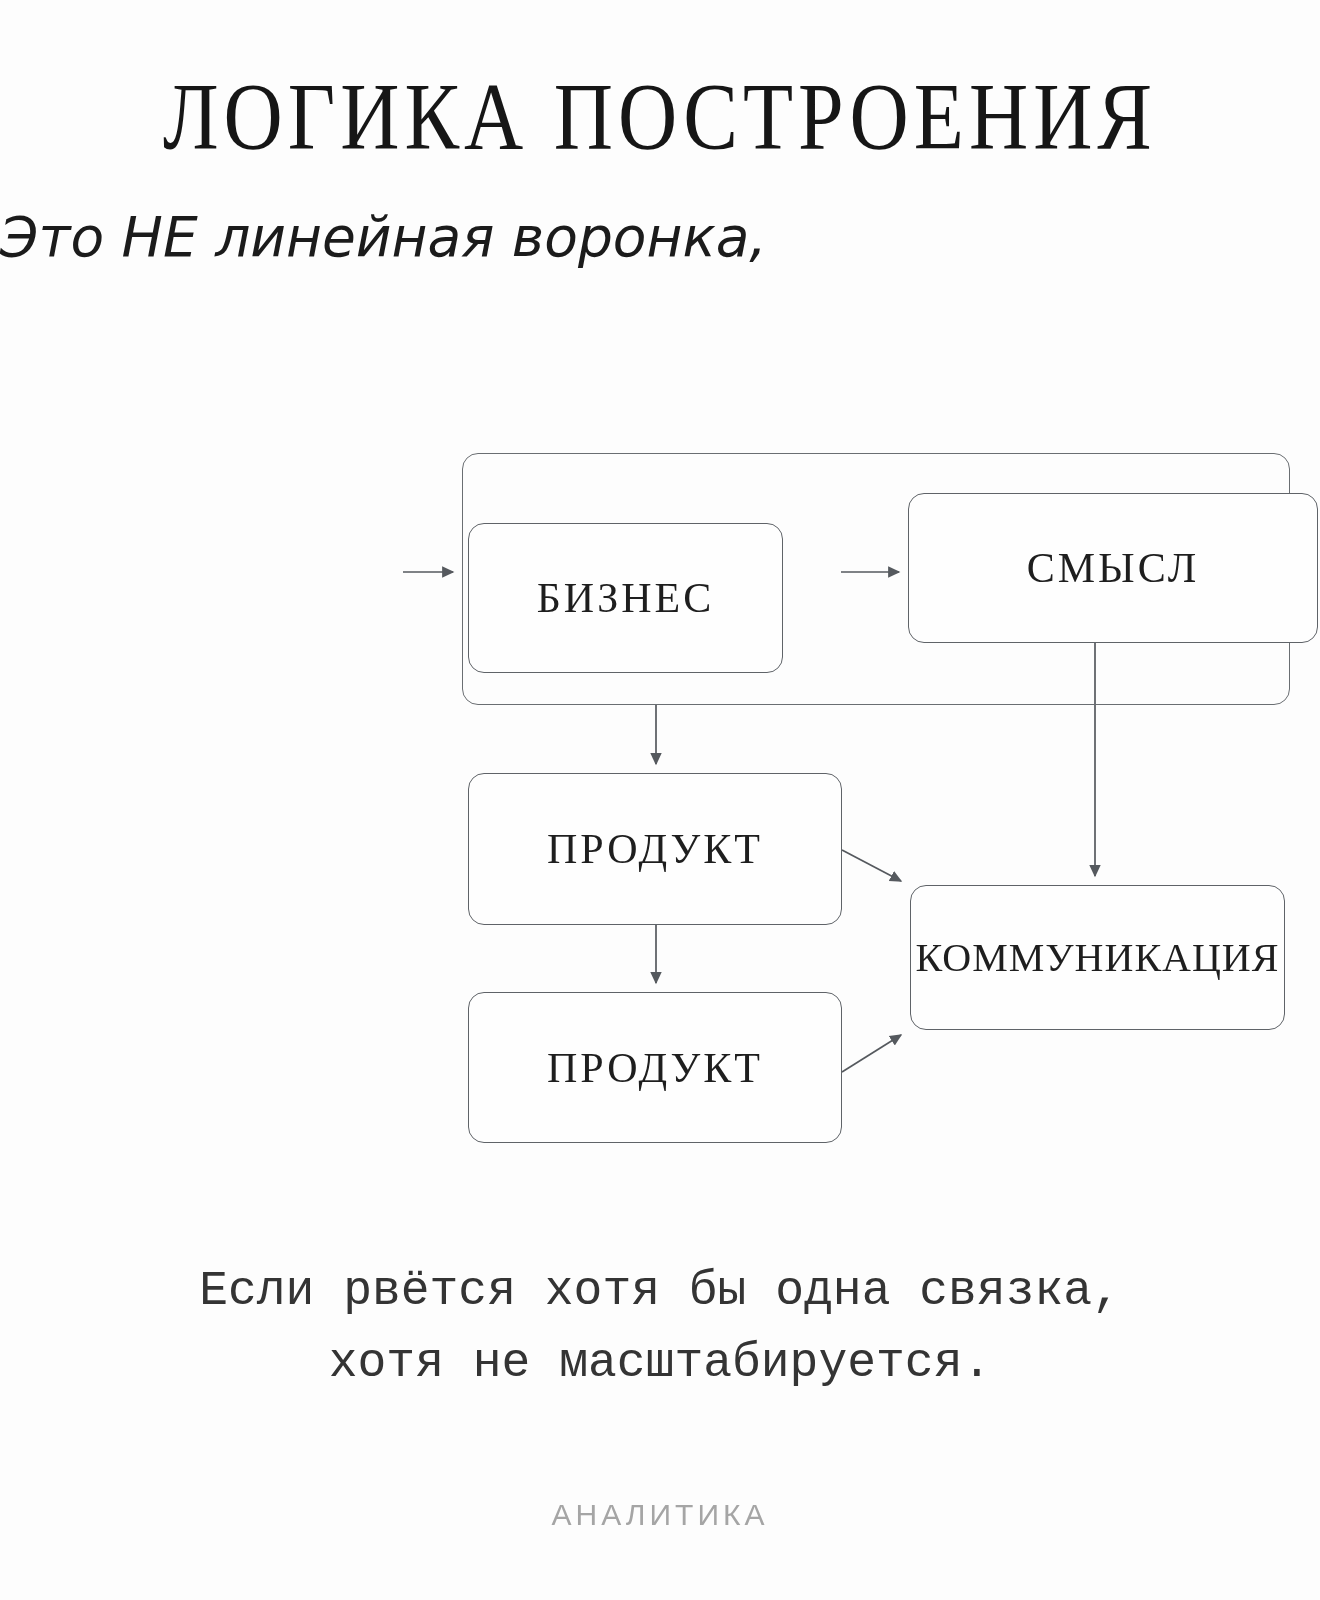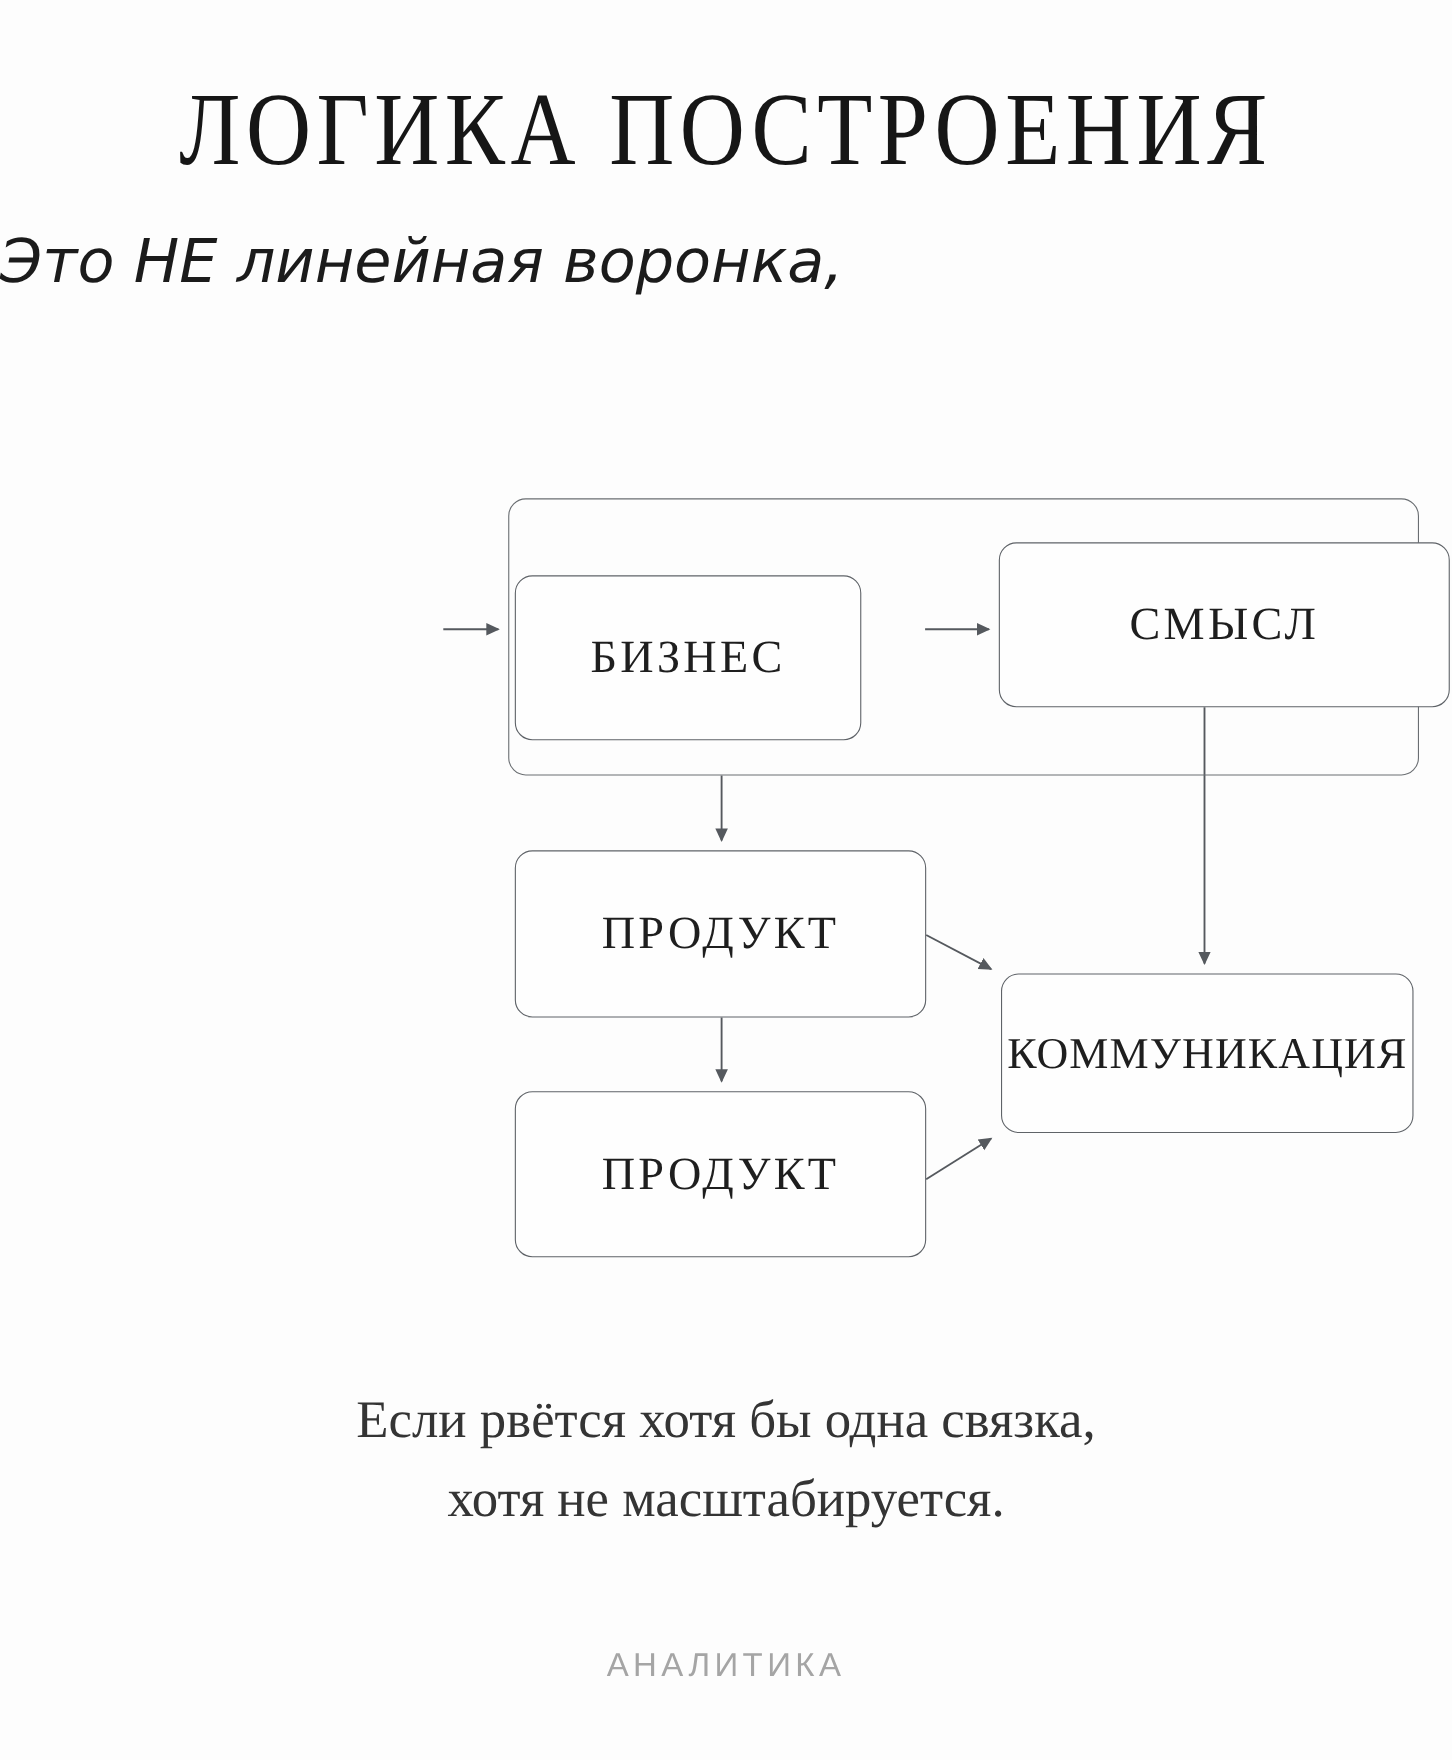--- a/index.html
+++ b/index.html
@@ -49,21 +49,21 @@
   }
   #node-analytics{left:28px;top:492px;width:375px;height:155px;}
   #node-business{left:468px;top:523px;width:315px;height:150px;}
   #node-meaning{left:908px;top:493px;width:410px;height:150px;}
   #node-product{left:468px;top:773px;width:374px;height:152px;}
   #node-design{left:468px;top:992px;width:374px;height:151px;}
   #node-communication{left:910px;top:885px;width:375px;height:145px;font-size:40px;letter-spacing:1px;}
   .closing{
     position:absolute;top:1255px;left:0;width:100%;
     text-align:center;
-    font-family:Liberation Serif, serif;
+    font-family:Liberation Mono, monospace;
     font-weight:500;
     font-size:48px;line-height:1.5;
     color:#343434;
   }
   .brand{
     position:absolute;top:1498px;left:0;width:100%;
     text-align:center;
     font-family:"Liberation Sans",sans-serif;
     font-size:30px;letter-spacing:4px;
     color:#a5a5a5;

